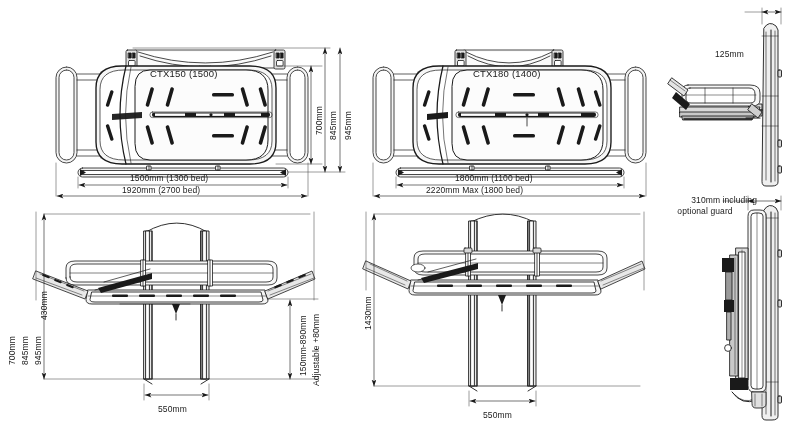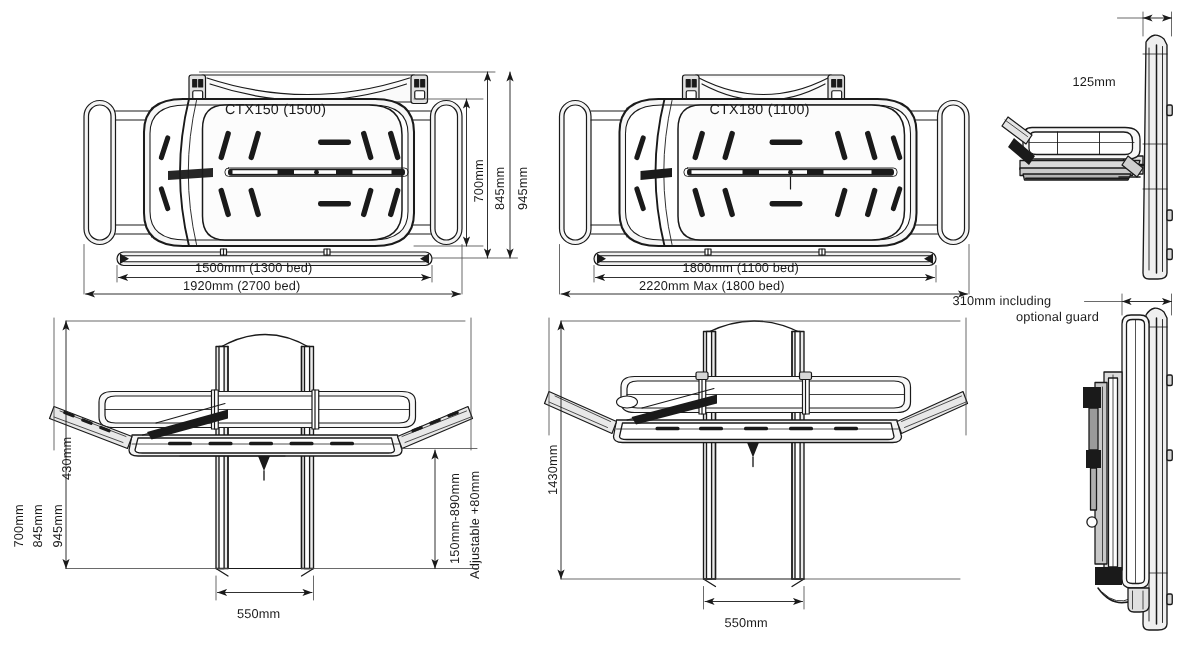--- a/index.html
+++ b/index.html
@@ -564,21 +564,21 @@
       </g>
 
     </g>
   </svg>
 
   
 
   
   <div class="viewtitle" style="left:150px; top:25px;">CTX150 (1500)</div>
 
-  <div class="viewtitle" style="left:473px; top:25px;">CTX180 (1100)</div>
+  <div class="viewtitle" style="left:473px; top:25px;">CTX180 (1400)</div>
 
   
   <div class="dimlabel" style="left:130px; top:174px;">1500mm (1300 bed)</div>
 
   <div class="dimlabel" style="left:122px; top:186px;">1920mm (2700 bed)</div>
 
   
   <div class="dimlabel vert" style="left:315px; top:135px;">700mm</div>
 
   <div class="dimlabel vert" style="left:329px; top:140px;">845mm</div>
@@ -607,17 +607,17 @@
 
   
   <div class="dimlabel vert" style="left:364px; top:330px;">1430mm</div>
 
   <div class="dimlabel" style="left:483px; top:411px;">550mm</div>
 
   
   <div class="dimlabel" style="left:715px; top:6px;margin-top:44px;">125mm</div>
 
   
-  <div class="dimlabel" style="left:635px; top:196px; width:84px; text-align:left;">310mm including</div>
+  <div class="dimlabel" style="left:673px; top:196px; width:84px; text-align:right;">310mm including</div>
 
   <div class="dimlabel" style="left:663px; top:207px; width:84px; text-align:center;">optional guard</div>
 
 </div>
 
 </body></html>

